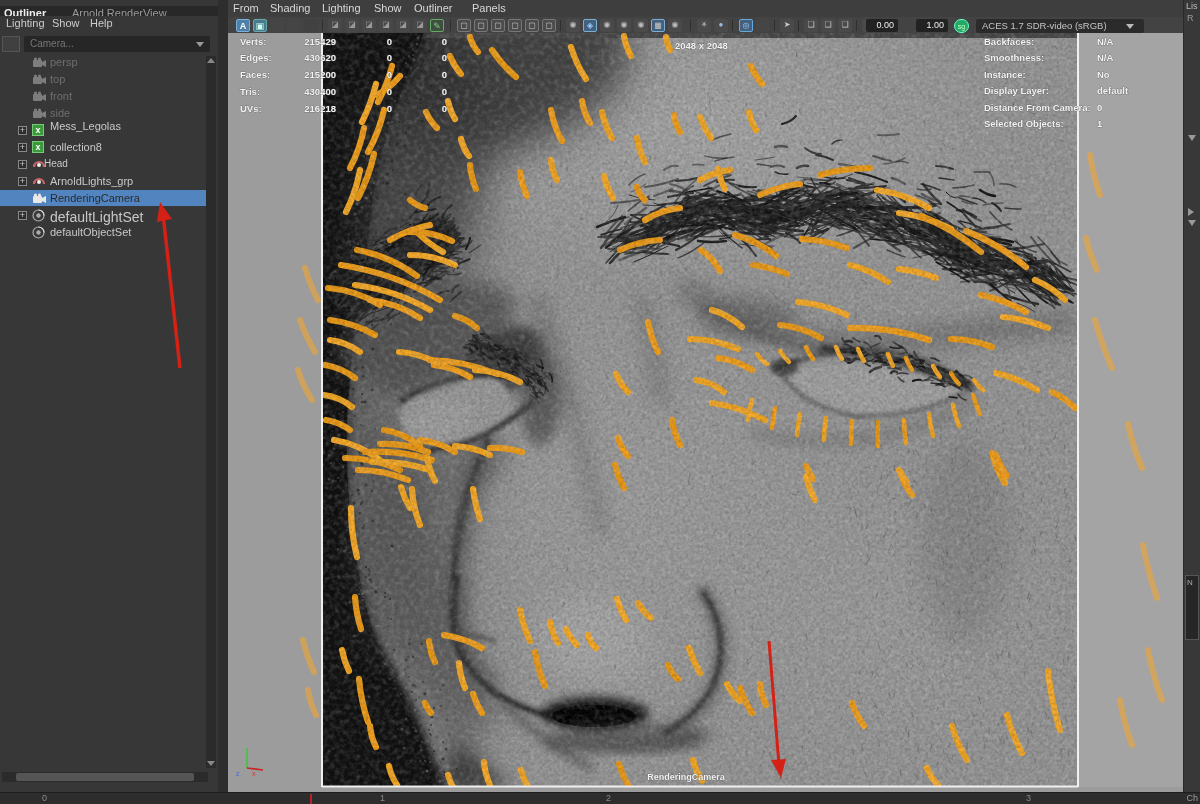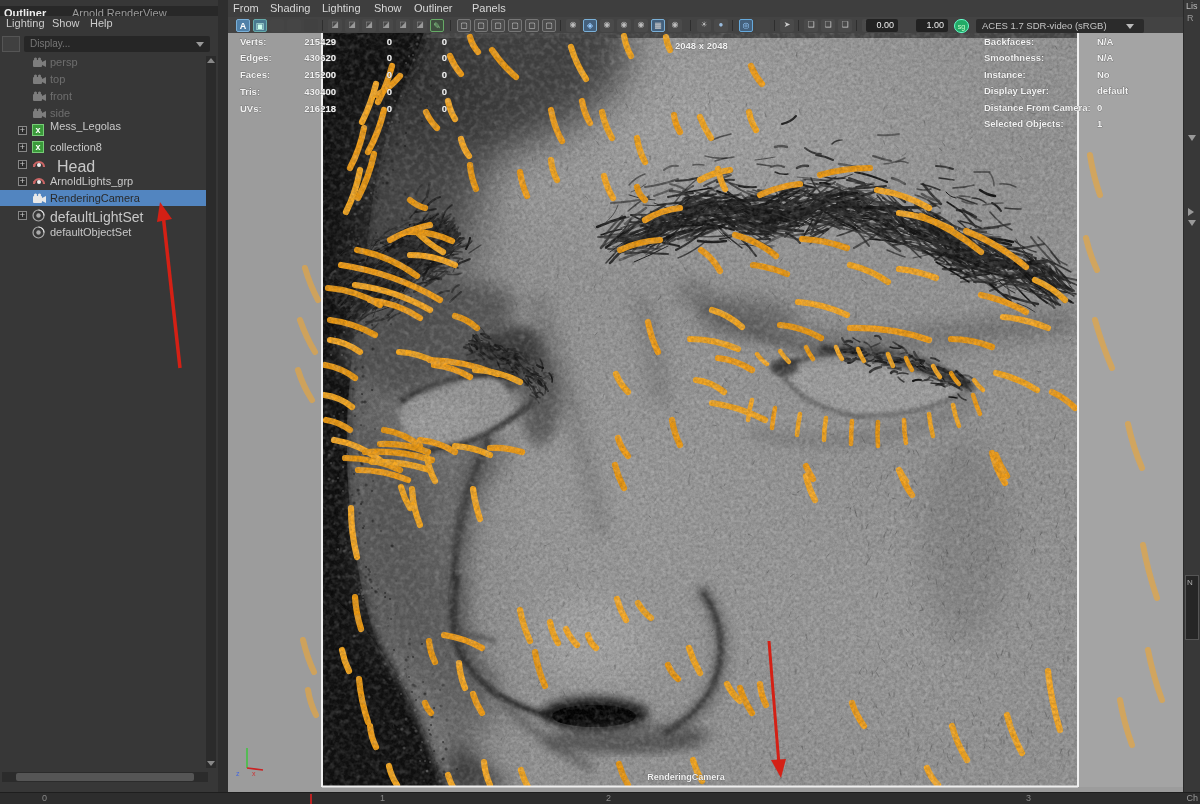--- a/index.html
+++ b/index.html
@@ -9,21 +9,21 @@
 <div style="position:absolute;left:4px;top:1px;font-size:11px;color:#eee;font-weight:bold">Outliner</div>
 <div style="position:absolute;left:72px;top:1px;font-size:11px;color:#999">Arnold RenderView</div>
 </div>
 <div style="position:absolute;left:0;top:16px;width:218px;height:16px;background:#373737">
 <div style="position:absolute;left:6px;top:1px;font-size:11px;color:#ccc">Lighting</div>
 <div style="position:absolute;left:52px;top:1px;font-size:11px;color:#ccc">Show</div>
 <div style="position:absolute;left:90px;top:1px;font-size:11px;color:#ccc">Help</div>
 </div>
 <div style="position:absolute;left:2px;top:36px;width:18px;height:16px;background:#404040;border:1px solid #555"></div>
 <div style="position:absolute;left:24px;top:36px;width:186px;height:16px;background:#262626;border-radius:2px">
-<div style="position:absolute;left:6px;top:2px;font-size:10px;color:#777">Display...</div>
+<div style="position:absolute;left:6px;top:2px;font-size:10px;color:#777">Camera...</div>
 <div style="position:absolute;right:6px;top:6px;width:0;height:0;border-left:4px solid transparent;border-right:4px solid transparent;border-top:5px solid #999"></div>
 </div>
 <svg width="16" height="12" style="position:absolute;left:32px;top:57px" viewBox="0 0 16 12">
       <rect x="1" y="3" width="9" height="7" rx="1" fill="#7d7d7d"></rect>
       <path d="M10,5 L14,3 L14,10 L10,8 Z" fill="#7d7d7d"></path>
       <circle cx="3.5" cy="2" r="1.6" fill="#7d7d7d"></circle>
       <circle cx="7.5" cy="2" r="1.6" fill="#7d7d7d"></circle>
     </svg>
 <div style="position:absolute;left:50px;top:56px;font-size:11px;color:#6e6e6e">persp</div>
 <svg width="16" height="12" style="position:absolute;left:32px;top:74px" viewBox="0 0 16 12">
@@ -52,21 +52,21 @@
 <div style="position:absolute;left:50px;top:120px;font-size:11px;color:#c8c8c8">Mess_Legolas</div>
 <div style="position:absolute;left:18px;top:143px;width:9px;height:9px;border:1px solid #888;background:#2d2d2d;color:#ccc;font-size:9px;line-height:7px;text-align:center">+</div>
 <div style="position:absolute;left:32px;top:141px;width:12px;height:12px;background:#3a9a3a;border:1px solid #77cc77;color:#fff;font-size:9px;line-height:11px;text-align:center;font-weight:bold">x</div>
 <div style="position:absolute;left:50px;top:141px;font-size:11px;color:#c8c8c8">collection8</div>
 <div style="position:absolute;left:18px;top:160px;width:9px;height:9px;border:1px solid #888;background:#2d2d2d;color:#ccc;font-size:9px;line-height:7px;text-align:center">+</div>
 <svg width="14" height="13" style="position:absolute;left:32px;top:158px" viewBox="0 0 14 13">
       <path d="M2,9 A5,5 0 1 1 12,9" stroke="#cc6666" stroke-width="2.2" fill="none"></path>
       <path d="M2,9 l-1,-3 l3,1 Z" fill="#cc6666"></path>
       <circle cx="7" cy="7" r="2" fill="#eee"></circle>
     </svg>
-<div style="position:absolute;left:57px;top:158px;font-size:16px;color:#c8c8c8">Head</div>
+<div style="position:absolute;left:44px;top:158px;font-size:10px;color:#c8c8c8">Head</div>
 <div style="position:absolute;left:18px;top:177px;width:9px;height:9px;border:1px solid #888;background:#2d2d2d;color:#ccc;font-size:9px;line-height:7px;text-align:center">+</div>
 <svg width="14" height="13" style="position:absolute;left:32px;top:175px" viewBox="0 0 14 13">
       <path d="M2,9 A5,5 0 1 1 12,9" stroke="#cc6666" stroke-width="2.2" fill="none"></path>
       <path d="M2,9 l-1,-3 l3,1 Z" fill="#cc6666"></path>
       <circle cx="7" cy="7" r="2" fill="#eee"></circle>
     </svg>
 <div style="position:absolute;left:50px;top:175px;font-size:11px;color:#c8c8c8">ArnoldLights_grp</div>
 <div style="position:absolute;left:0px;top:190px;width:206px;height:16px;background:#5285c0"></div>
 <svg width="16" height="12" style="position:absolute;left:32px;top:193px" viewBox="0 0 16 12">
       <rect x="1" y="3" width="9" height="7" rx="1" fill="#e8e8e8"></rect>

